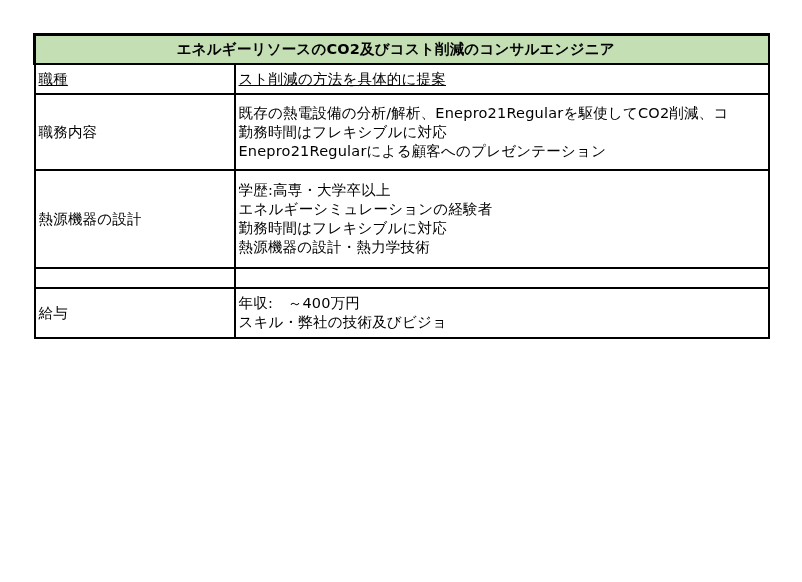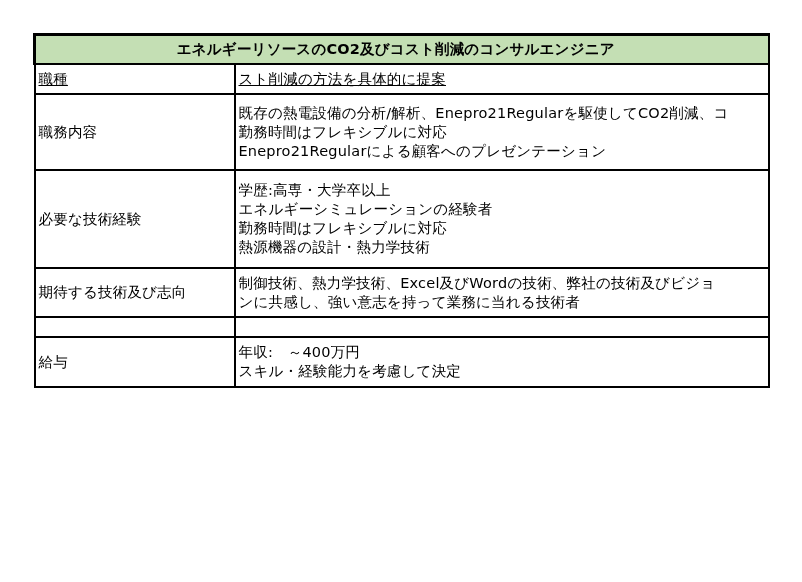--- a/index.html
+++ b/index.html
@@ -86,46 +86,39 @@
       <tr class="r-naiyo thick-top">
         <td class="label">職務内容</td>
         <td>
           <span class="line">既存の熱電設備の分析/解析、Enepro21Regularを駆使してCO2削減、コ</span>
           <span class="line">勤務時間はフレキシブルに対応</span>
           <span class="line">Enepro21Regularによる顧客へのプレゼンテーション</span>
         </td>
       </tr>
 
       <tr class="r-keiken thick-top">
-        <td class="label">必要な技術経験</td>
+        <td class="label">熱源機器の設計</td>
         <td>
           <span class="line">学歴:高専・大学卒以上</span>
           <span class="line">エネルギーシミュレーションの経験者</span>
           <span class="line">勤務時間はフレキシブルに対応</span>
           <span class="line">熱源機器の設計・熱力学技術</span>
         </td>
       </tr>
 
-      <tr class="r-kitai thick-top">
-        <td class="label">期待する技術及び志向</td>
-        <td>
-          <span class="line">制御技術、熱力学技術、Excel及びWordの技術、弊社の技術及びビジョ</span>
-          <span class="line">ンに共感し、強い意志を持って業務に当れる技術者</span>
-        </td>
-      </tr>
 
 
 
       <tr class="r-empty thick-top">
         <td class="label"></td>
         <td></td>
       </tr>
 
       <tr class="r-kyuyo thick-top">
         <td class="label">給与</td>
         <td>
           <span class="line">年収:　～400万円</span>
-          <span class="line">スキル・経験能力を考慮して決定</span>
+          <span class="line">スキル・弊社の技術及びビジョ</span>
         </td>
       </tr>
     </tbody>
   </table>
 </div>
 
 </body></html>

